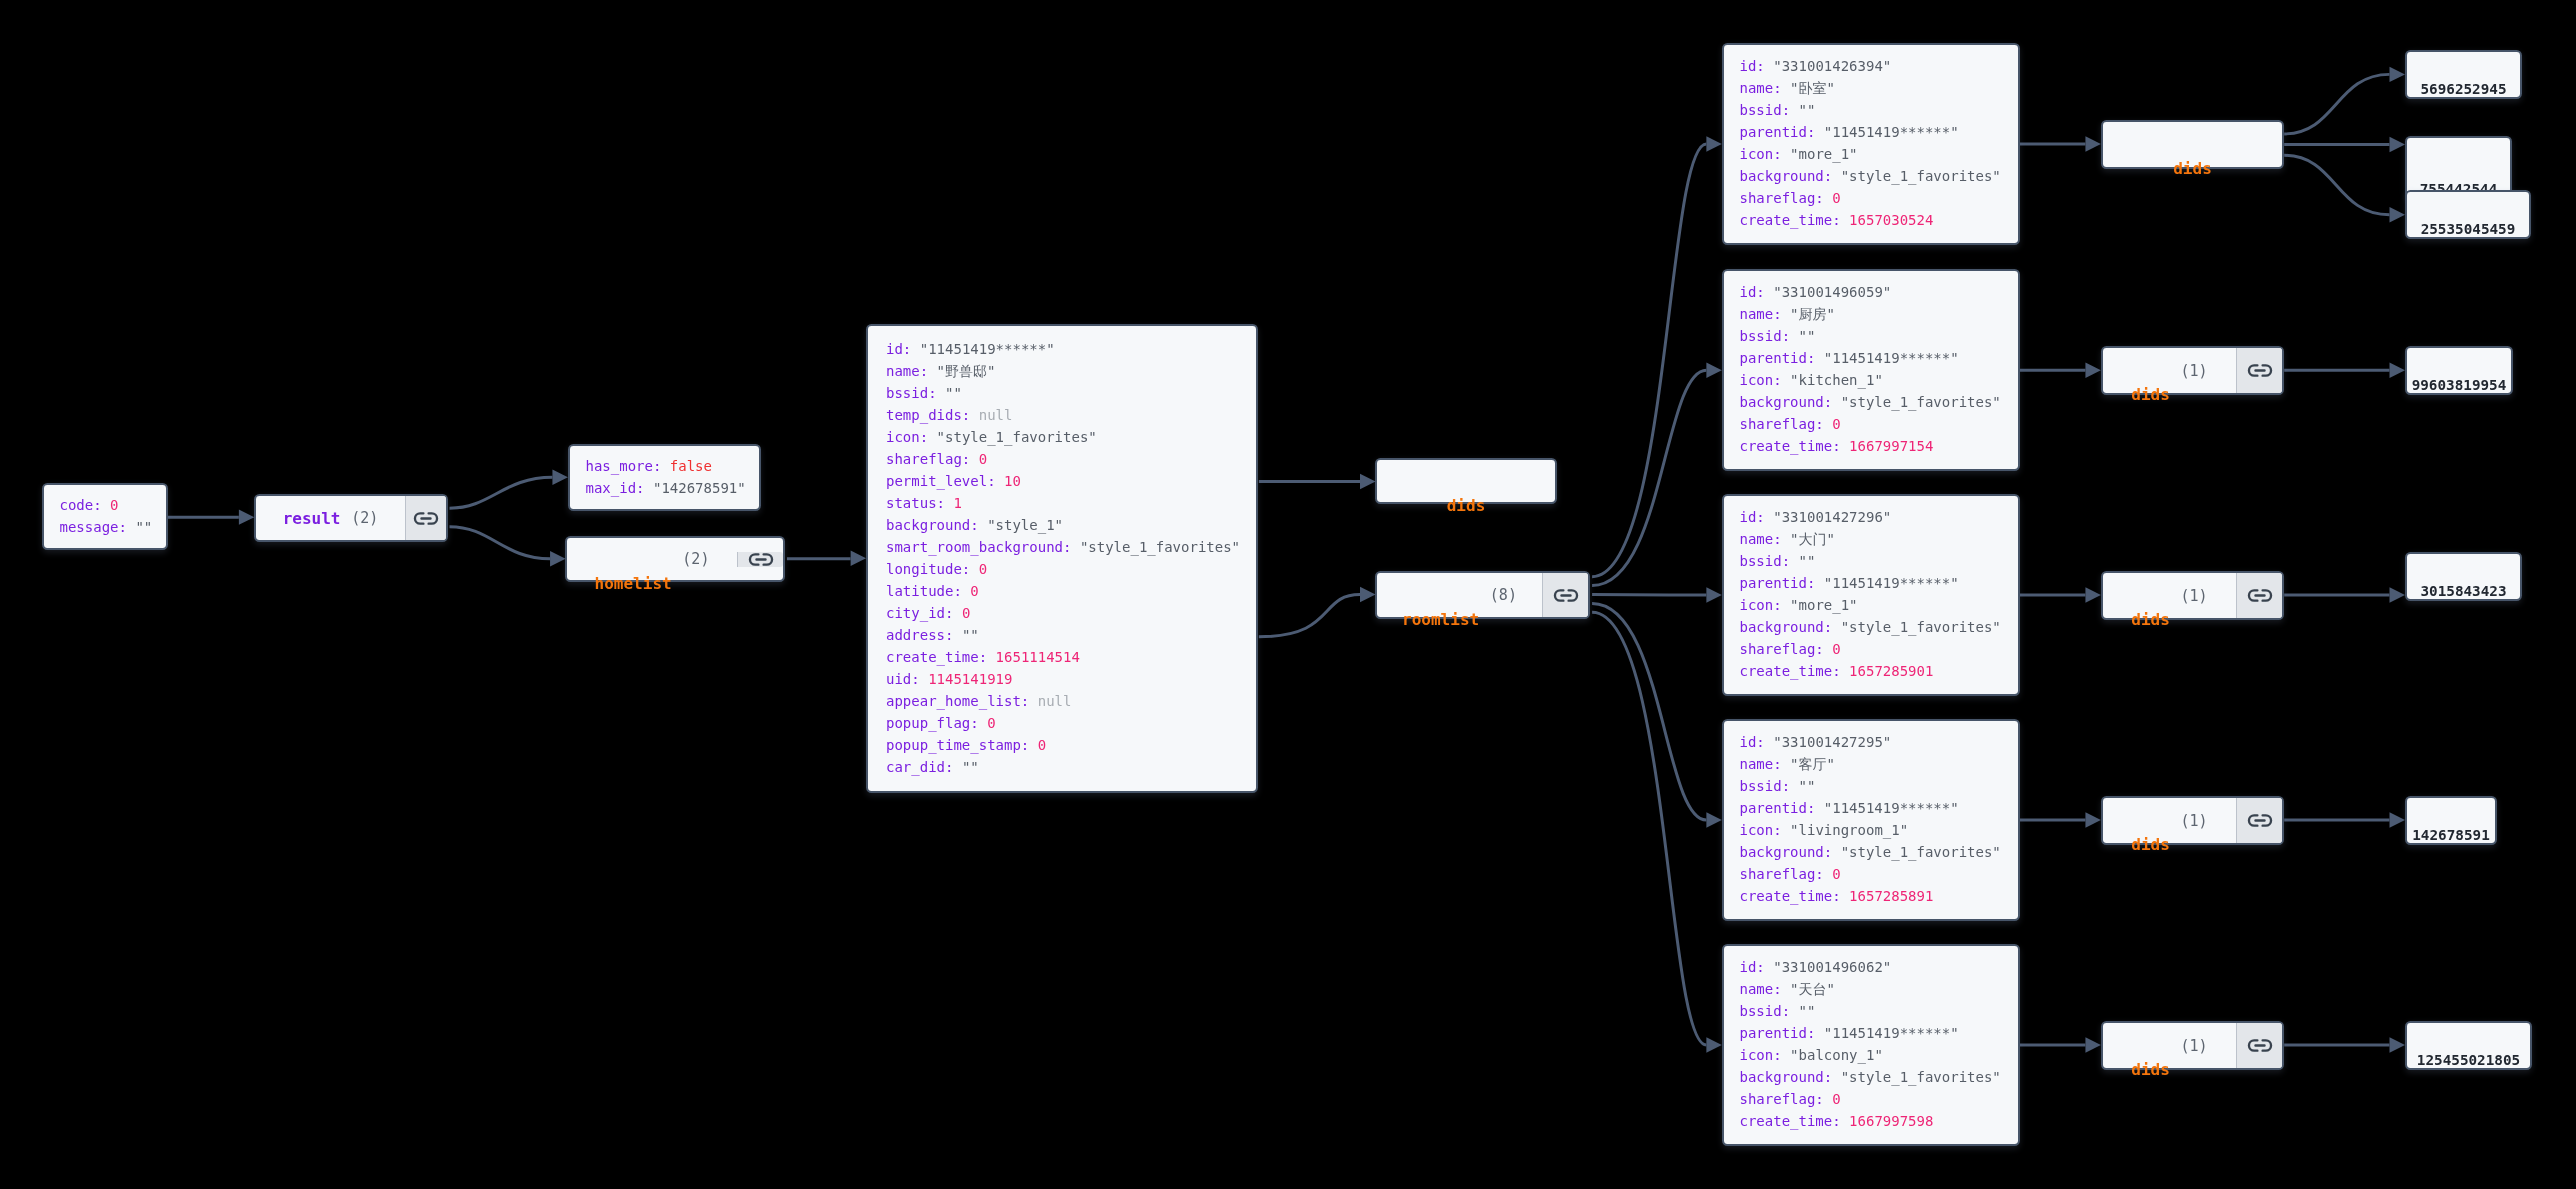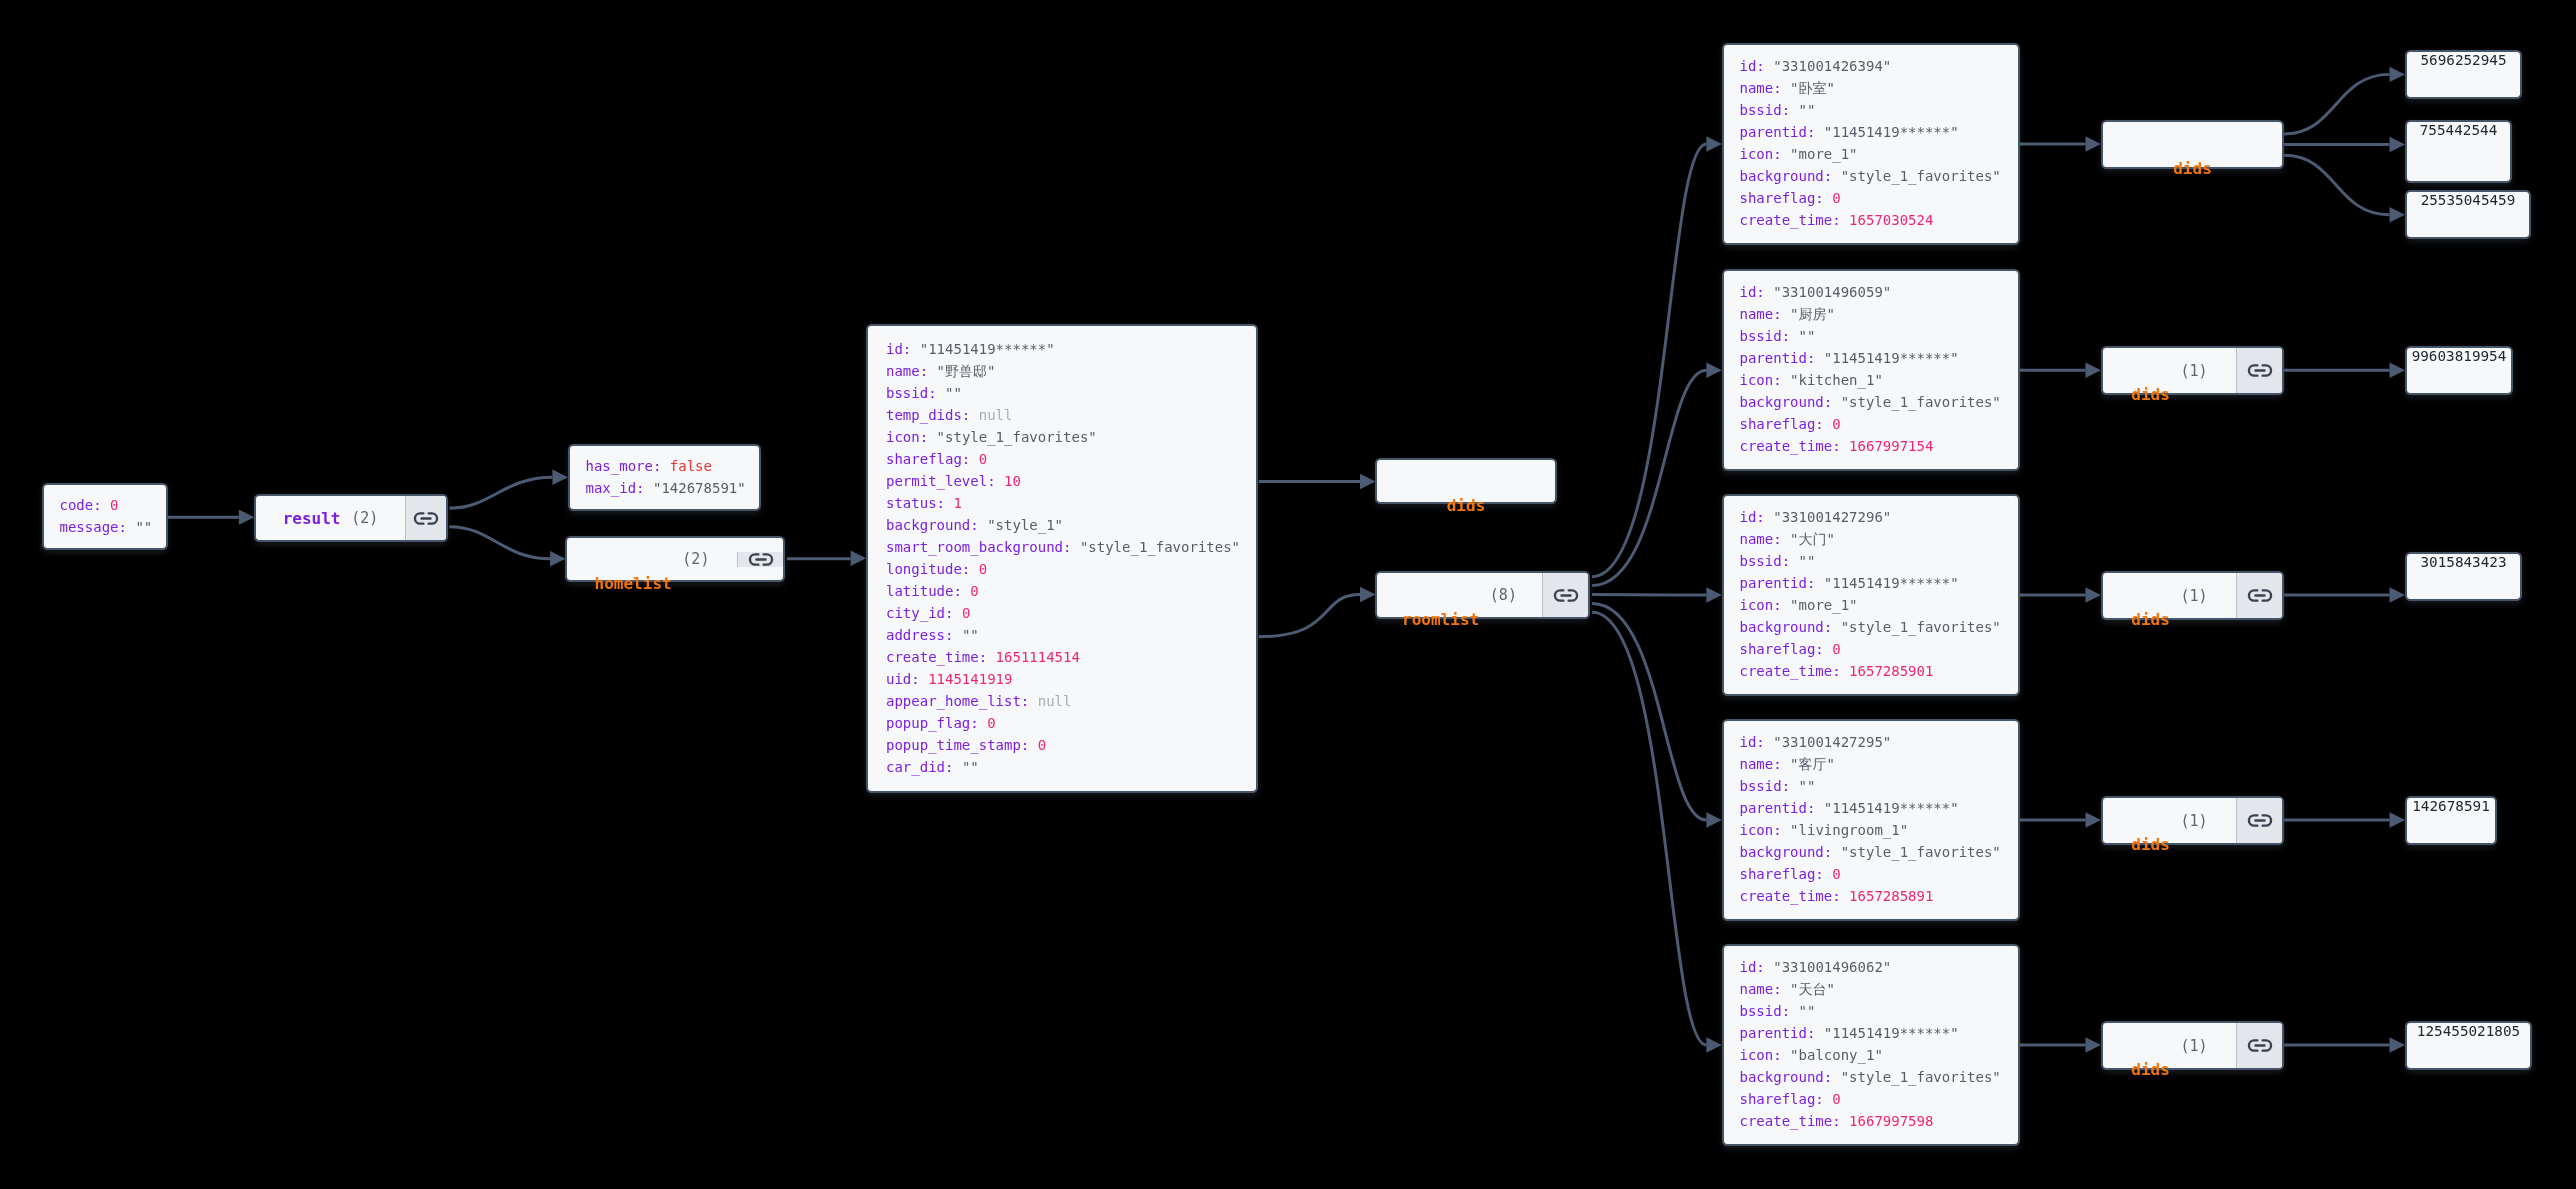--- a/index.html
+++ b/index.html
@@ -24,22 +24,22 @@
   .pnode{display:flex;align-items:stretch;padding:0;}
   .plabel{flex:1;display:flex;align-items:center;justify-content:center;gap:10.7px;
           font-size:16px;font-weight:bold;}
   .lbl-obj{color:#7b1fe0;}
   .lbl-arr{color:#f4750c;margin-top:48px;}
   .count{color:#5d6570;font-weight:normal;font-size:15px;}
   .licon{width:45px;display:flex;align-items:center;justify-content:center;
          background:#e3e6ea;border-left:1.2px solid #bcc2cb;border-radius:0 3px 3px 0;cursor:pointer;}
   .licon-result{width:40px;}
 
-  .vnode{display:flex;align-items:flex-start;justify-content:center;
-         font-size:14.3px;color:#222831;font-weight:normal;}
+  .vnode{display:flex;align-items:flex-end;justify-content:center;
+         font-size:14.3px;color:#222831;font-weight:bold;}
 </style>
 </head>
 <body>
 
 <div id="canvas">
 
   <svg id="edges" viewBox="0 0 4328 1998">
     <g>
       <path class="e" d="M282 869 H401"></path>
         <path class="ah" d="M427 869 l-26 -13 v26 z"></path>
@@ -310,21 +310,21 @@
     <div class="licon">
       <svg viewBox="0 0 40 22" width="26" height="15">
         <path d="M16 3 H11 a8 8 0 0 0 0 16 h5 M24 3 h5 a8 8 0 0 1 0 16 h-5 M13 11 h14" fill="none" stroke="#39434f" stroke-width="3.6" stroke-linecap="round"></path>
       </svg>
     </div>
   </div>
 
   <div class="node vnode" style="left:2405px;top:50px;width:117px;height:49px;">
     <span>5696252945</span>
   </div>
-  <div class="node vnode" style="left:2405px;top:120px;width:107px;height:63px;">
+  <div class="node vnode" style="left:2405px;top:136px;width:107px;height:63px;">
     <span>755442544</span>
   </div>
   <div class="node vnode" style="left:2405px;top:190px;width:126px;height:49px;">
     <span>25535045459</span>
   </div>
   <div class="node vnode" style="left:2405px;top:346px;width:108px;height:49px;">
     <span>99603819954</span>
   </div>
   <div class="node vnode" style="left:2405px;top:552px;width:117px;height:49px;">
     <span>3015843423</span>

